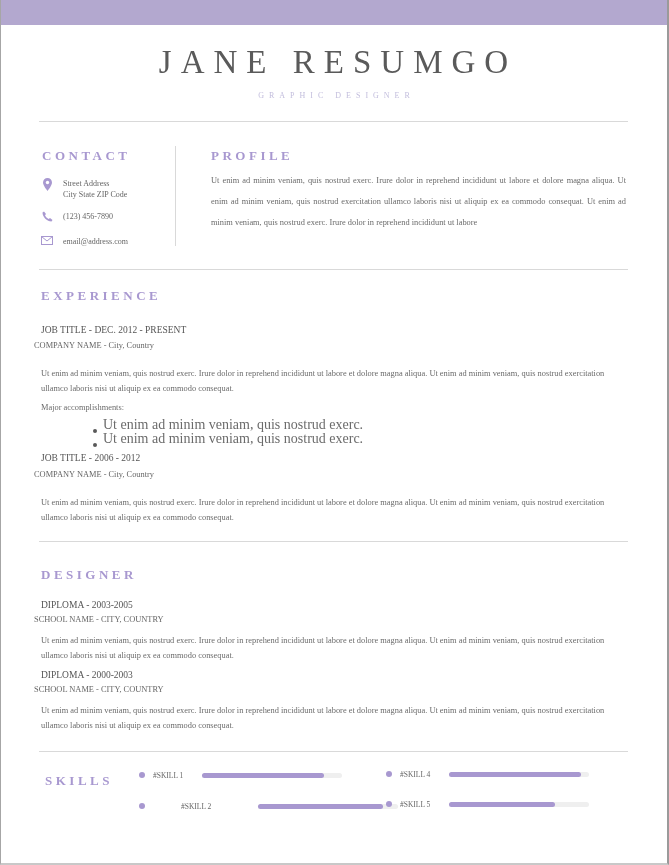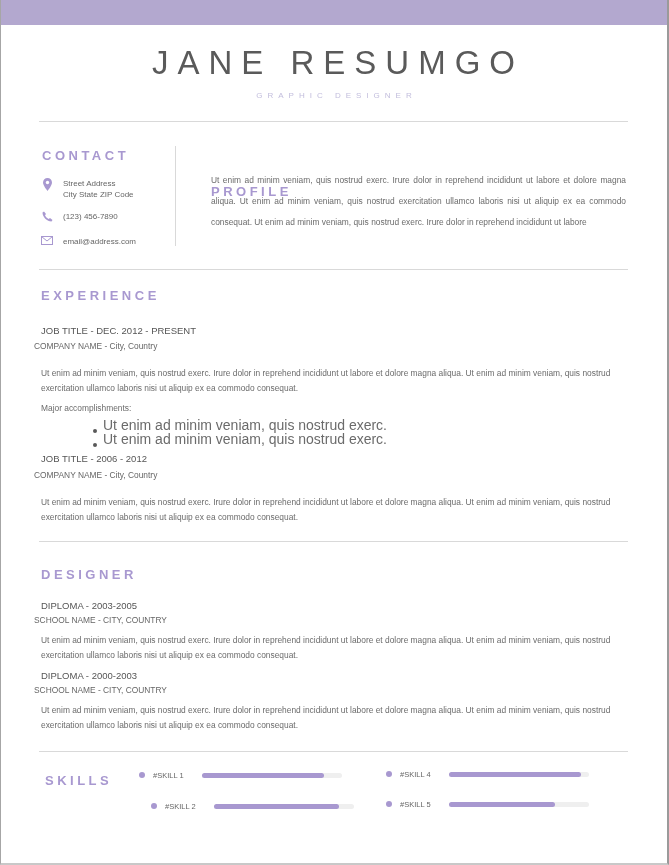--- a/index.html
+++ b/index.html
@@ -1,18 +1,18 @@
 <!DOCTYPE html>
 <html><head>
   <meta charset="utf-8">
   <style>
     * { box-sizing: border-box; margin: 0; padding: 0; }
     html, body { width: 669px; height: 865px; background: #fff; overflow: hidden; }
     body { font-family: "Liberation Sans", sans-serif; color: #595959; position: relative; }
-    .page { position: absolute; left: 0; top: 0; width: 669px; height: 865px; border-left: 1px solid #a6a6a6; border-right: 2px solid #9a9a9a; border-bottom: 2px solid #c8c8c8; background: #fff; }
+    .page { position: absolute; left: 0; top: 0; width: 669px; height: 865px; border-left: 1px solid #a6a6a6; border-right: 2px solid #9a9a9a; border-bottom: 2px solid #c8c8c8; background: #fff; font-family: Liberation Serif, serif; }
     .topband { position: absolute; left: 0; top: 0; width: 100%; height: 25px; background: #b3a8cf; }
     .name { position: absolute; top: 44px; left: 0; width: 100%; text-align: center; font-size: 33px; letter-spacing: 9px; color: #5a5a5a; font-weight: normal; padding-left: 8px; }
     .subtitle { position: absolute; top: 91px; left: 0; width: 100%; text-align: center; font-size: 8px; letter-spacing: 5px; color: #c3bedd; padding-left: 5px; }
     .hr { position: absolute; left: 38px; width: 589px; height: 1px; background: #d9d9d9; }
     .sec-title { position: absolute; font-size: 13px; font-weight: bold; letter-spacing: 3.5px; color: #a898d0; }
     .vdiv { position: absolute; left: 174px; top: 146px; width: 1px; height: 100px; background: #d9d9d9; }
     .contact-row { position: absolute; left: 38px; display: flex; align-items: flex-start; font-size: 8px; color: #666; line-height: 11px; }
     .contact-row .ico { width: 16px; margin-right: 8px; display: flex; justify-content: center; }
     .profile-text { position: absolute; left: 210px; top: 170px; width: 415px; font-size: 8.4px; line-height: 21px; color: #6b6b6b; text-align: justify; }
     .job-title { position: absolute; left: 40px; font-size: 9.5px; color: #555; }
@@ -67,21 +67,21 @@
       <svg width="12" height="9" viewBox="0 0 12 9">
           <rect x="0.5" y="0.5" width="11" height="8" fill="none" stroke="#a898d0" stroke-width="1"></rect>
           <path d="M0.5 0.5 L6 5 L11.5 0.5" fill="none" stroke="#a898d0" stroke-width="1"></path>
         </svg>
     </span>
     <span>email@address.com</span>
   </div>
 
   <div class="vdiv"></div>
 
-  <div class="sec-title" style="left:210px; top:148px;margin-top:36px;">PROFILE</div>
+  <div class="sec-title" style="left:210px; top:148px;">PROFILE</div>
   <div class="profile-text">Ut enim ad minim veniam, quis nostrud exerc. Irure dolor in reprehend incididunt ut labore et dolore magna aliqua. Ut enim ad minim veniam, quis nostrud exercitation ullamco laboris nisi ut aliquip ex ea commodo consequat. Ut enim ad minim veniam, quis nostrud exerc. Irure dolor in reprehend incididunt ut labore</div>
 
   <div class="hr" style="top:269px;"></div>
 
   <div class="sec-title" style="left:40px; top:288px;">EXPERIENCE</div>
 
   <div class="job-title" style="top:325px;">JOB TITLE - DEC. 2012 - PRESENT</div>
   <div class="company" style="top:341px;">COMPANY NAME - City, Country</div>
   <div class="para" style="top:366px;">Ut enim ad minim veniam, quis nostrud exerc. Irure dolor in reprehend incididunt ut labore et dolore magna aliqua. Ut enim ad minim veniam, quis nostrud exercitation ullamco laboris nisi ut aliquip ex ea commodo consequat.</div>
   <div class="label" style="top:403px;">Major accomplishments:</div>
@@ -114,21 +114,21 @@
 
   <div class="sec-title" style="left:44px; top:773px;">SKILLS</div>
 
   <div class="skill" style="left:138px; top:769px;">
     <span class="sdot"></span>
     <span class="sname">#SKILL 1</span>
     <span class="track">
         <span class="fill" style="width: 87%;"></span>
       </span>
   </div>
-  <div class="skill" style="left:150px; top:800px;">
+  <div class="skill" style="left:138px; top:800px;gap:28px;">
     <span class="sdot"></span>
     <span class="sname">#SKILL 2</span>
     <span class="track">
         <span class="fill" style="width: 89%;"></span>
       </span>
   </div>
 
   <div class="skill" style="left:385px; top:768px;">
     <span class="sdot"></span>
     <span class="sname">#SKILL 4</span>

